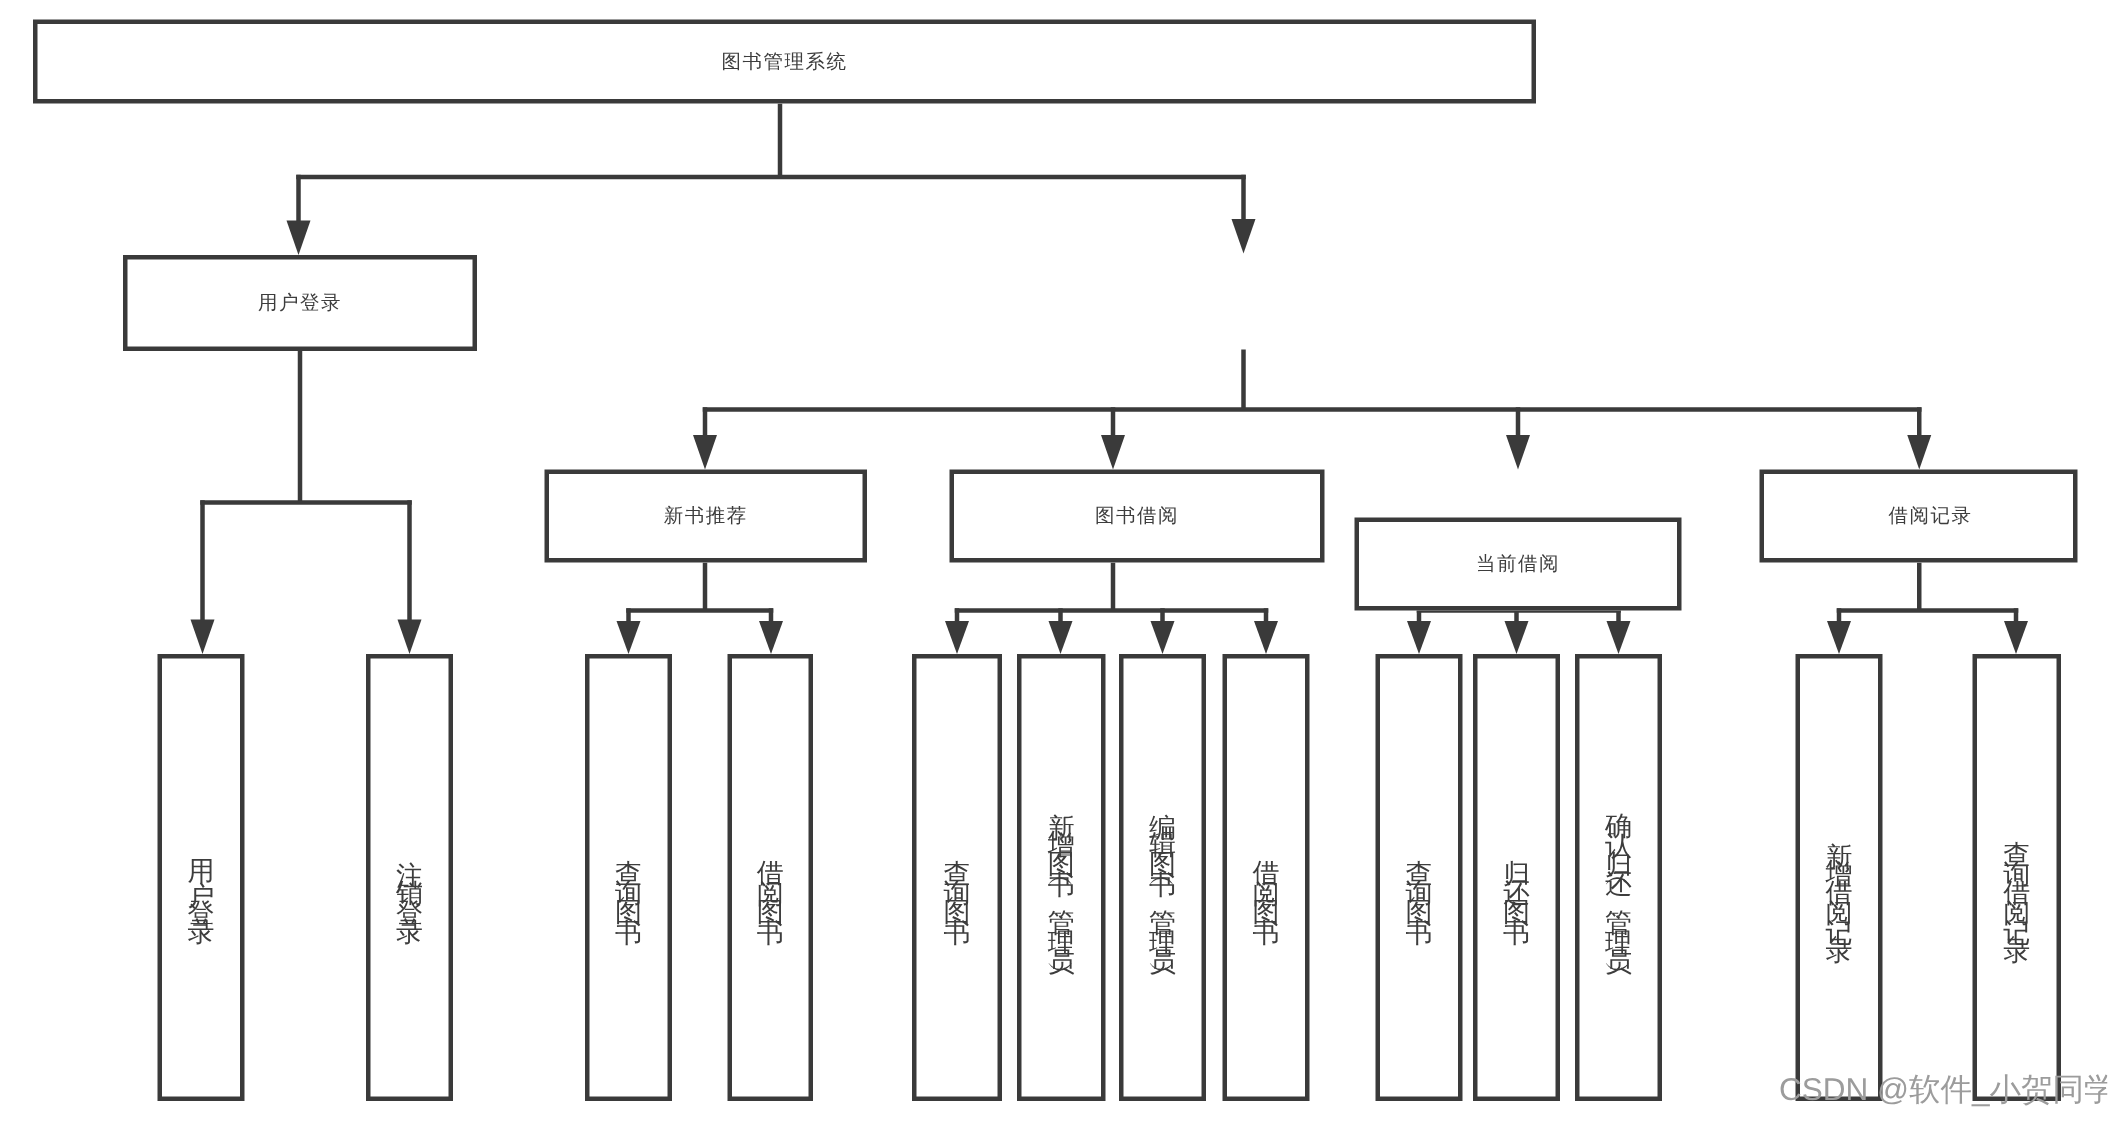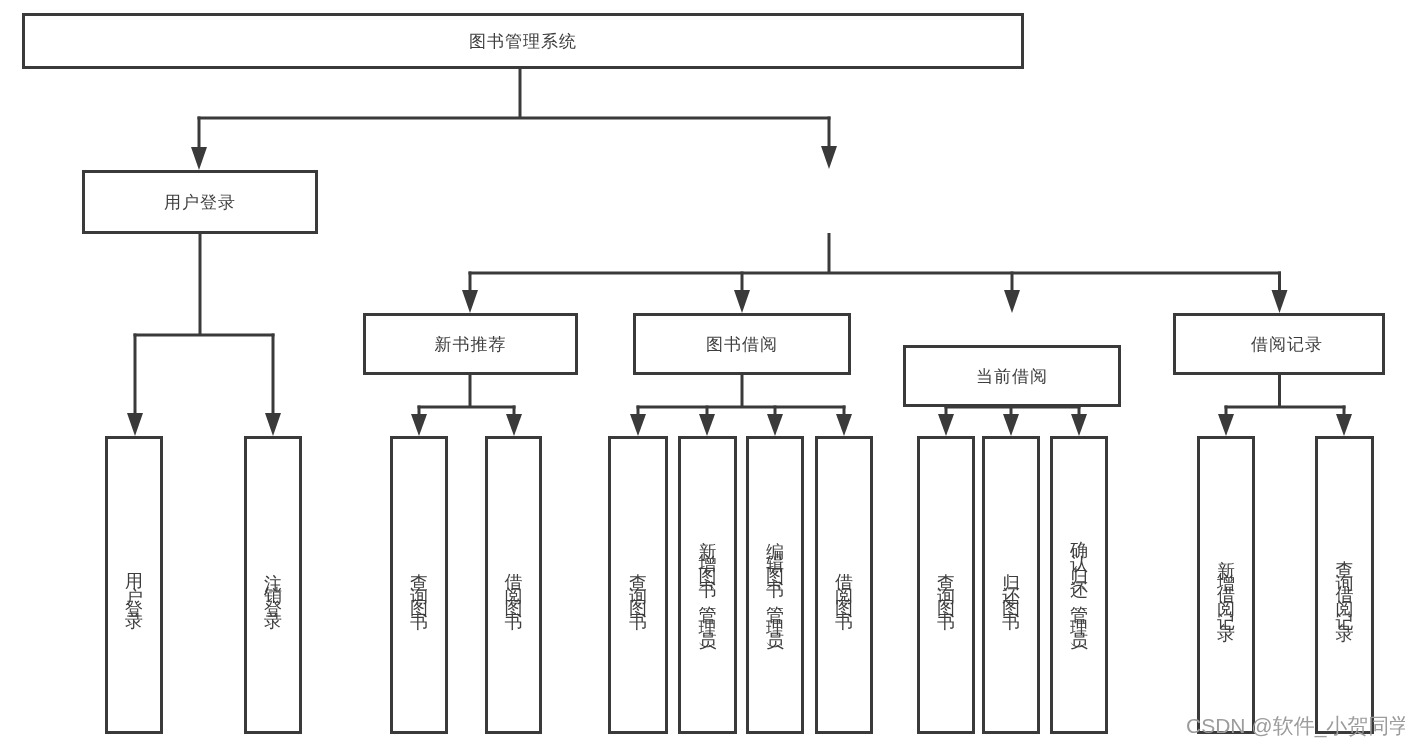--- a/index.html
+++ b/index.html
@@ -27,21 +27,21 @@
     position: absolute;
     box-sizing: border-box;
     border: 3px solid #3a3a3a;
     background: #ffffff;
     display: flex;
     align-items: center;
     justify-content: center;
     color: #3d3d3d;
   }
   .box.h span {
-    font-size: 17px;
+    font-size: 13px;
     letter-spacing: 1px;
     white-space: nowrap;
   }
   .box.v span {
     writing-mode: vertical-rl;
     text-orientation: mixed;
     font-size: 18px;
     letter-spacing: 13px;
     line-height: 1;
     white-space: nowrap;
@@ -132,21 +132,21 @@
     <span>图书管理系统</span>
   </div>
 
   <div class="box h" style="left:82px; top:170px; width:236px; height:64px;">
     <span>用户登录</span>
   </div>
 
   <div class="box h" style="left:363px; top:313px; width:215px; height:62px;align-items:center;">
     <span>新书推荐</span>
   </div>
-  <div class="box h" style="left:633px; top:313px; width:218px; height:62px;">
+  <div class="box h" style="left:633px; top:313px; width:250px; height:62px;">
     <span>图书借阅</span>
   </div>
   <div class="box h" style="left:903px; top:313px; width:218px; height:62px;margin-top:32px;">
     <span>当前借阅</span>
   </div>
   <div class="box h" style="left:1173px; top:313px; width:212px; height:62px;padding-left:16px;">
     <span>借阅记录</span>
   </div>
 
   <div class="box v" style="left:105px; top:436px; width:58px; height:298px;">

